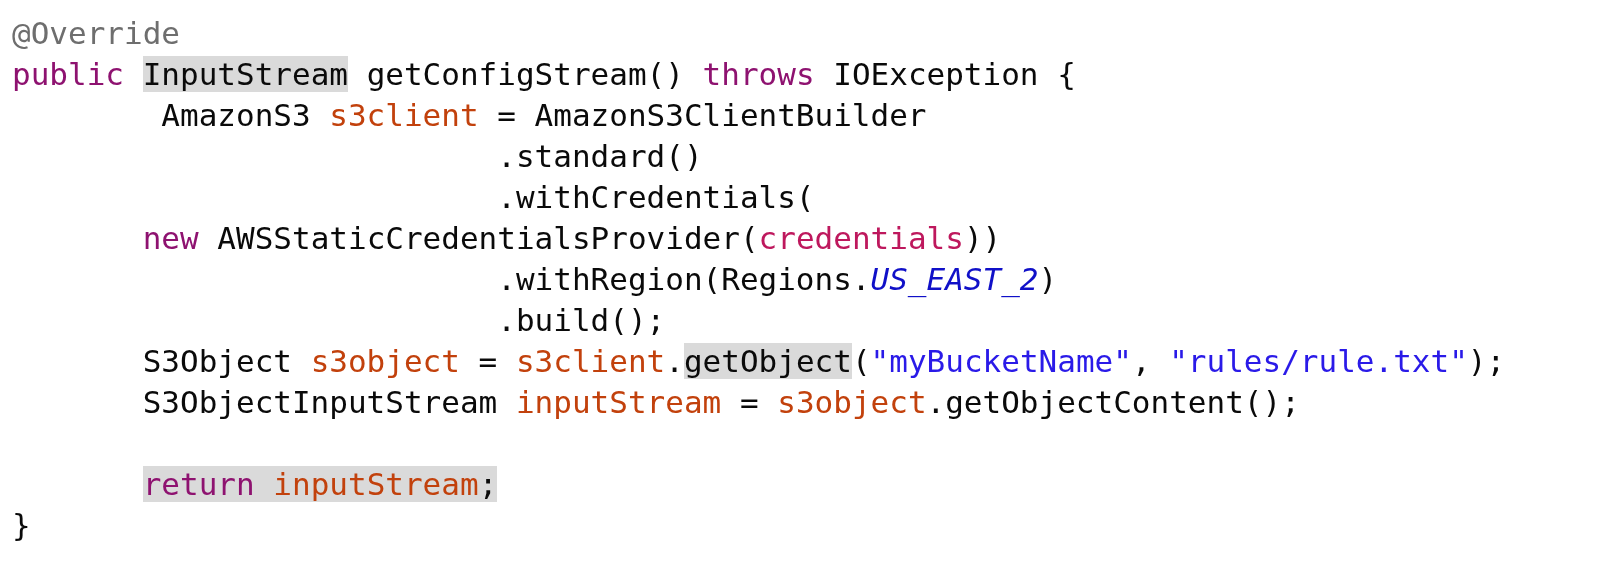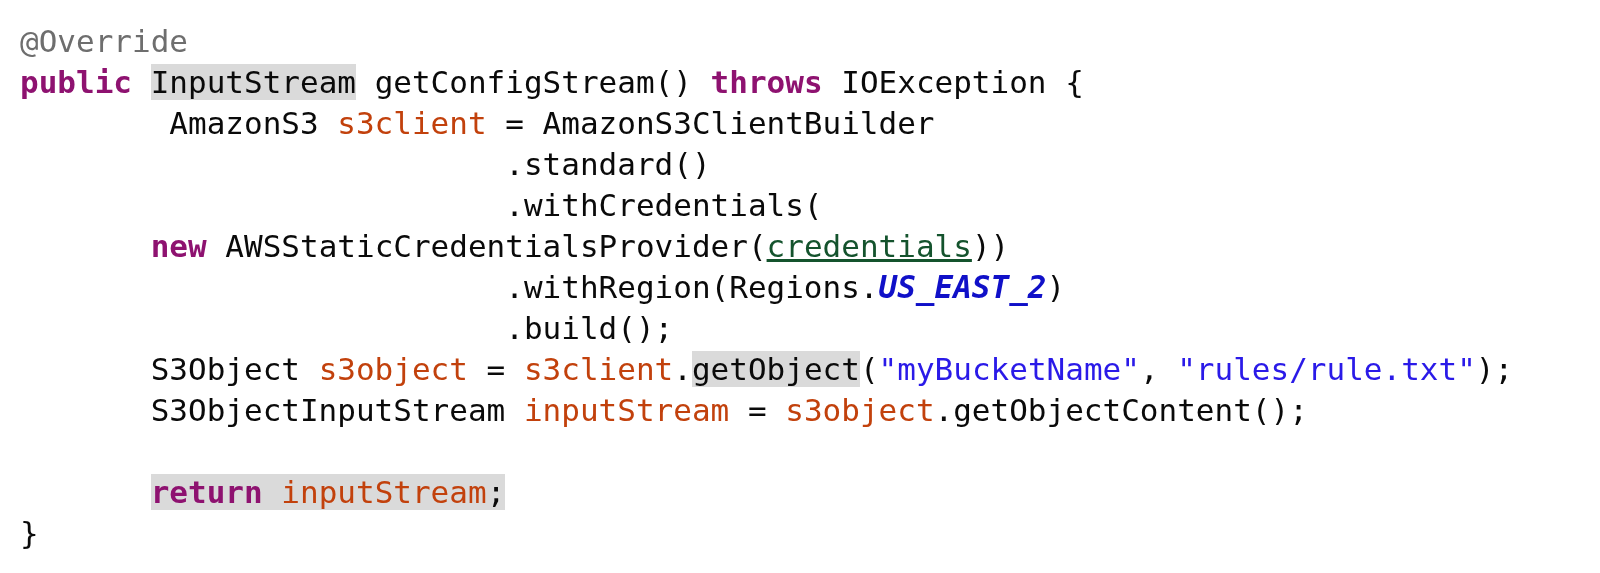--- a/index.html
+++ b/index.html
@@ -8,35 +8,35 @@
     background: #ffffff;
   }
   #screen {
     position: relative;
     width: 1600px;
     height: 573px;
     background: #ffffff;
     overflow: hidden;
   }
   pre.code {
-    margin: 16px;
+    margin: 8px;
     padding: 5px 0 0 4px;
     font-family: "DejaVu Sans Mono", "Liberation Mono", monospace;
     font-size: 31px;
     line-height: 41px;
     white-space: pre;
     color: #0a0a0a;
     letter-spacing: 0px;
   }
   .line { height: 41px; }
   .tok-annotation { color: #6e6e6e; }
-  .tok-keyword { color: #8e1270; font-weight: bold; }
+  .tok-keyword { color: #8e1270; font-weight: normal; }
   .tok-local-variable { color: #c2410c; }
-  .tok-field { color: #14532d; text-decoration: underline; }
-  .tok-constant { color: #1010c8; font-weight: bold; font-style: italic; }
+  .tok-field { color: #be185d; }
+  .tok-constant { color: #1010c8; font-weight: normal; font-style: italic; }
   .tok-string { color: #2a1ae8; }
   .tok-static-method { }
   .occurrence-highlight { background: #dadada; }
 </style>
 </head>
 <body>
 
 <div id="screen">
   <pre class="code" id="code-area"><div class="line"><span class="tok-annotation">@Override</span></div><div class="line"><span class="tok-keyword">public</span><span> </span><span class="occurrence-highlight">InputStream</span><span> getConfigStream() </span><span class="tok-keyword">throws</span><span> IOException {</span></div><div class="line"><span>        AmazonS3 </span><span class="tok-local-variable">s3client</span><span> = AmazonS3ClientBuilder</span></div><div class="line"><span>                          .</span><span class="tok-static-method">standard</span><span>()</span></div><div class="line"><span>                          .withCredentials(</span></div><div class="line"><span>       </span><span class="tok-keyword">new</span><span> AWSStaticCredentialsProvider(</span><span class="tok-field">credentials</span><span>))</span></div><div class="line"><span>                          .withRegion(Regions.</span><span class="tok-constant">US_EAST_2</span><span>)</span></div><div class="line"><span>                          .build();</span></div><div class="line"><span>       S3Object </span><span class="tok-local-variable">s3object</span><span> = </span><span class="tok-local-variable">s3client</span><span>.</span><span class="occurrence-highlight">getObject</span><span>(</span><span class="tok-string">"myBucketName"</span><span>, </span><span class="tok-string">"rules/rule.txt"</span><span>);</span></div><div class="line"><span>       S3ObjectInputStream </span><span class="tok-local-variable">inputStream</span><span> = </span><span class="tok-local-variable">s3object</span><span>.getObjectContent();</span></div><div class="line"><span></span></div><div class="line"><span>       </span><span class="tok-keyword occurrence-highlight">return</span><span class="occurrence-highlight"> </span><span class="tok-local-variable occurrence-highlight">inputStream</span><span class="occurrence-highlight">;</span></div><div class="line"><span>}</span></div></pre>
 </div>

